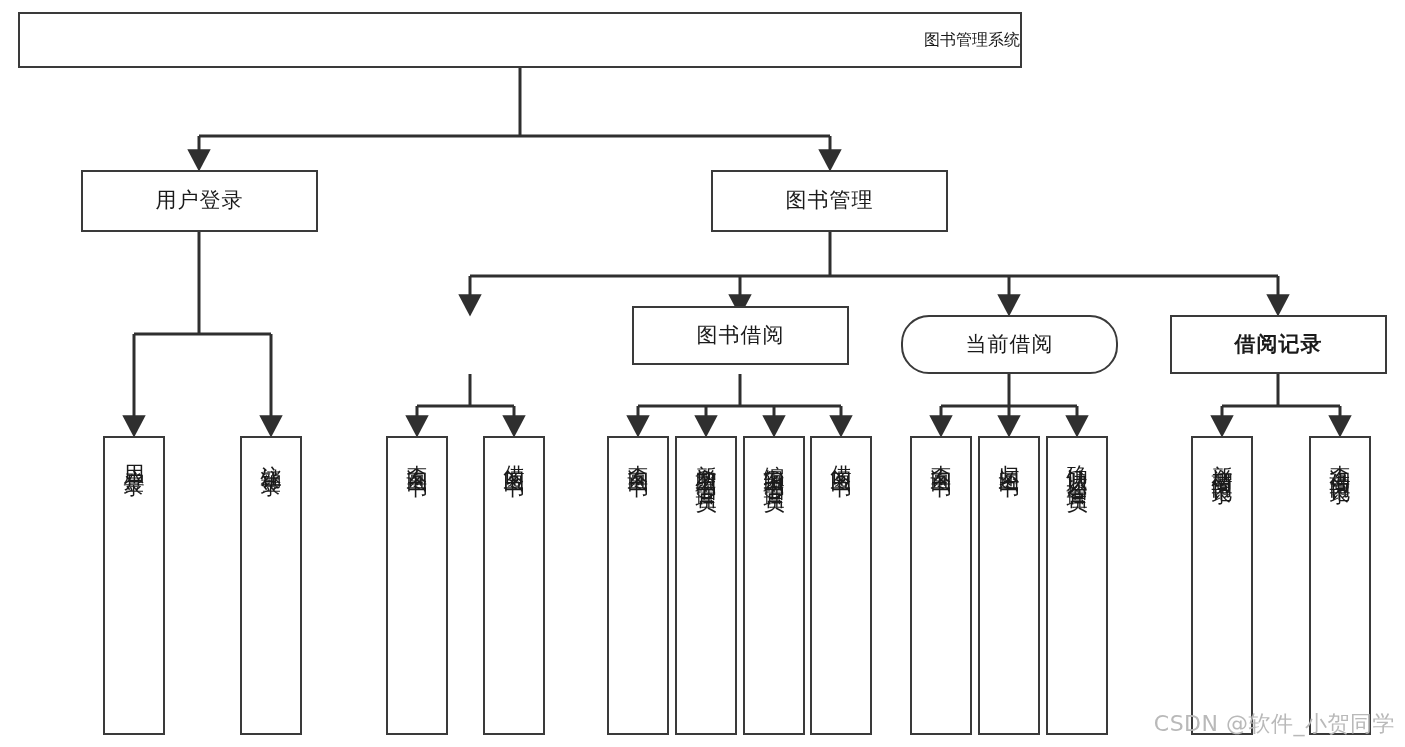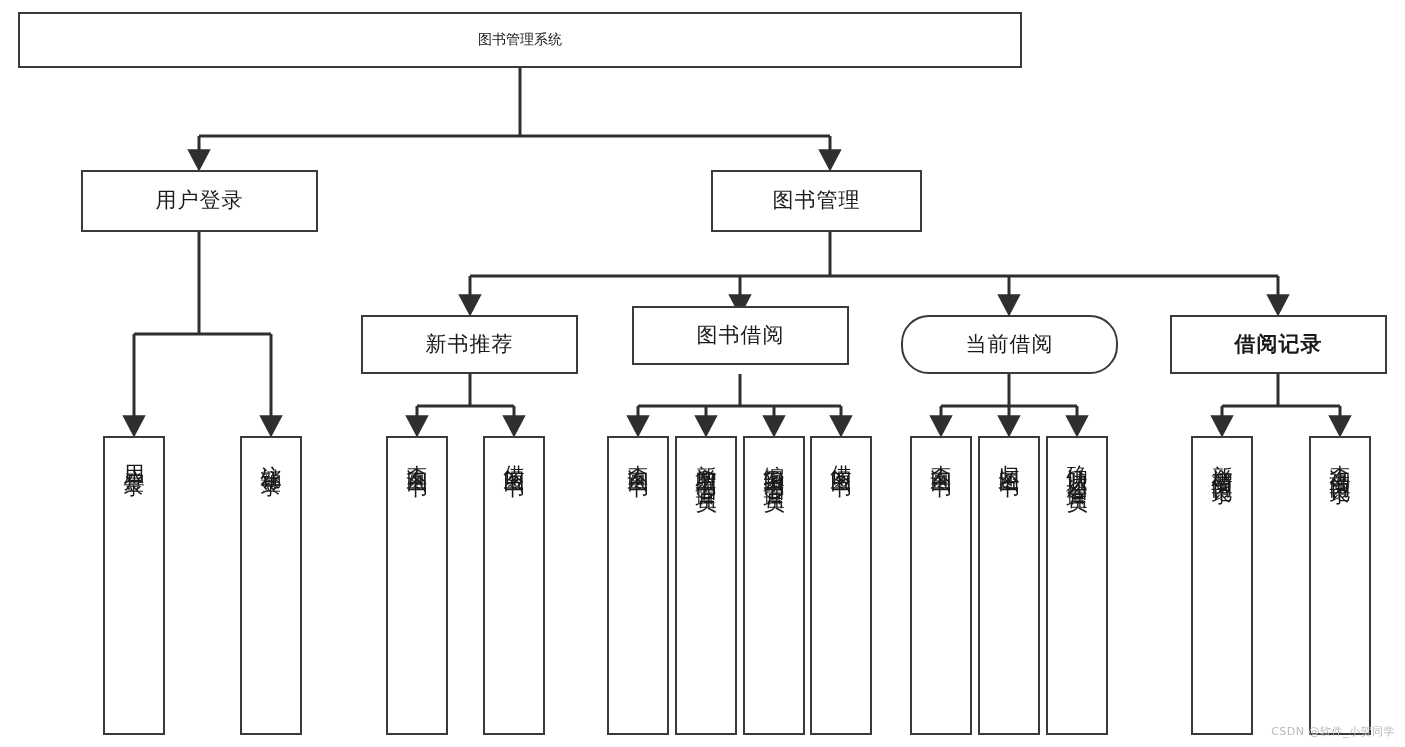--- a/index.html
+++ b/index.html
@@ -35,41 +35,42 @@
     align-items: center;
     justify-content: center;
     color: #1a1a1a;
   }
   .node.horiz {
     font-size: 21px;
     letter-spacing: 1px;
     line-height: 1.2;
   }
   .node.root {
-    font-size: 14px;
+    font-size: 16px;
+    justify-content: flex-end;
   }
   .node.leaf {
     font-size: 21px;
     align-items: flex-start;
     justify-content: center;
     padding-top: 10px;
   }
   .leaf-label {
     writing-mode: vertical-rl;
     text-orientation: upright;
     letter-spacing: 4px;
     line-height: 1.05;
     white-space: nowrap;
     display: block;
   }
   .watermark {
     position: absolute;
     right: 10px;
     bottom: 8px;
-    font-size: 11px;
+    font-size: 22px;
     color: #b9b9b9;
     letter-spacing: 0.5px;
     white-space: nowrap;
     font-family: "DejaVu Sans", "Liberation Sans", sans-serif;
   }
 </style>
 </head>
 <body>
 
 <div id="diagram-root">
@@ -124,27 +125,24 @@
     </g>
   </svg>
 
   <div class="node root" style="left:18px; top:12px; width:1004px; height:56px;">
     <span>图书管理系统</span>
   </div>
 
   <div class="node horiz" style="left:81px; top:170px; width:237px; height:62px;">
     <span>用户登录</span>
   </div>
-  <div class="node horiz" style="left:711px; top:170px; width:211px; height:62px;">
+  <div class="node horiz" style="left:711px; top:170px; width:237px; height:62px;">
     <span>图书管理</span>
   </div>
 
-  <div class="node horiz" style="left:361px; top:315px; width:217px; height:59px;">
-    <span>新书推荐</span>
-  </div>
   <div class="node horiz" style="left:632px; top:306px; width:217px; height:59px;">
     <span>图书借阅</span>
   </div>
   <div class="node horiz" style="left:901px; top:315px; width:217px; height:59px;border-radius:28px;">
     <span>当前借阅</span>
   </div>
   <div class="node horiz" style="left:1170px; top:315px; width:217px; height:59px;font-weight:bold;">
     <span>借阅记录</span>
   </div>
 

